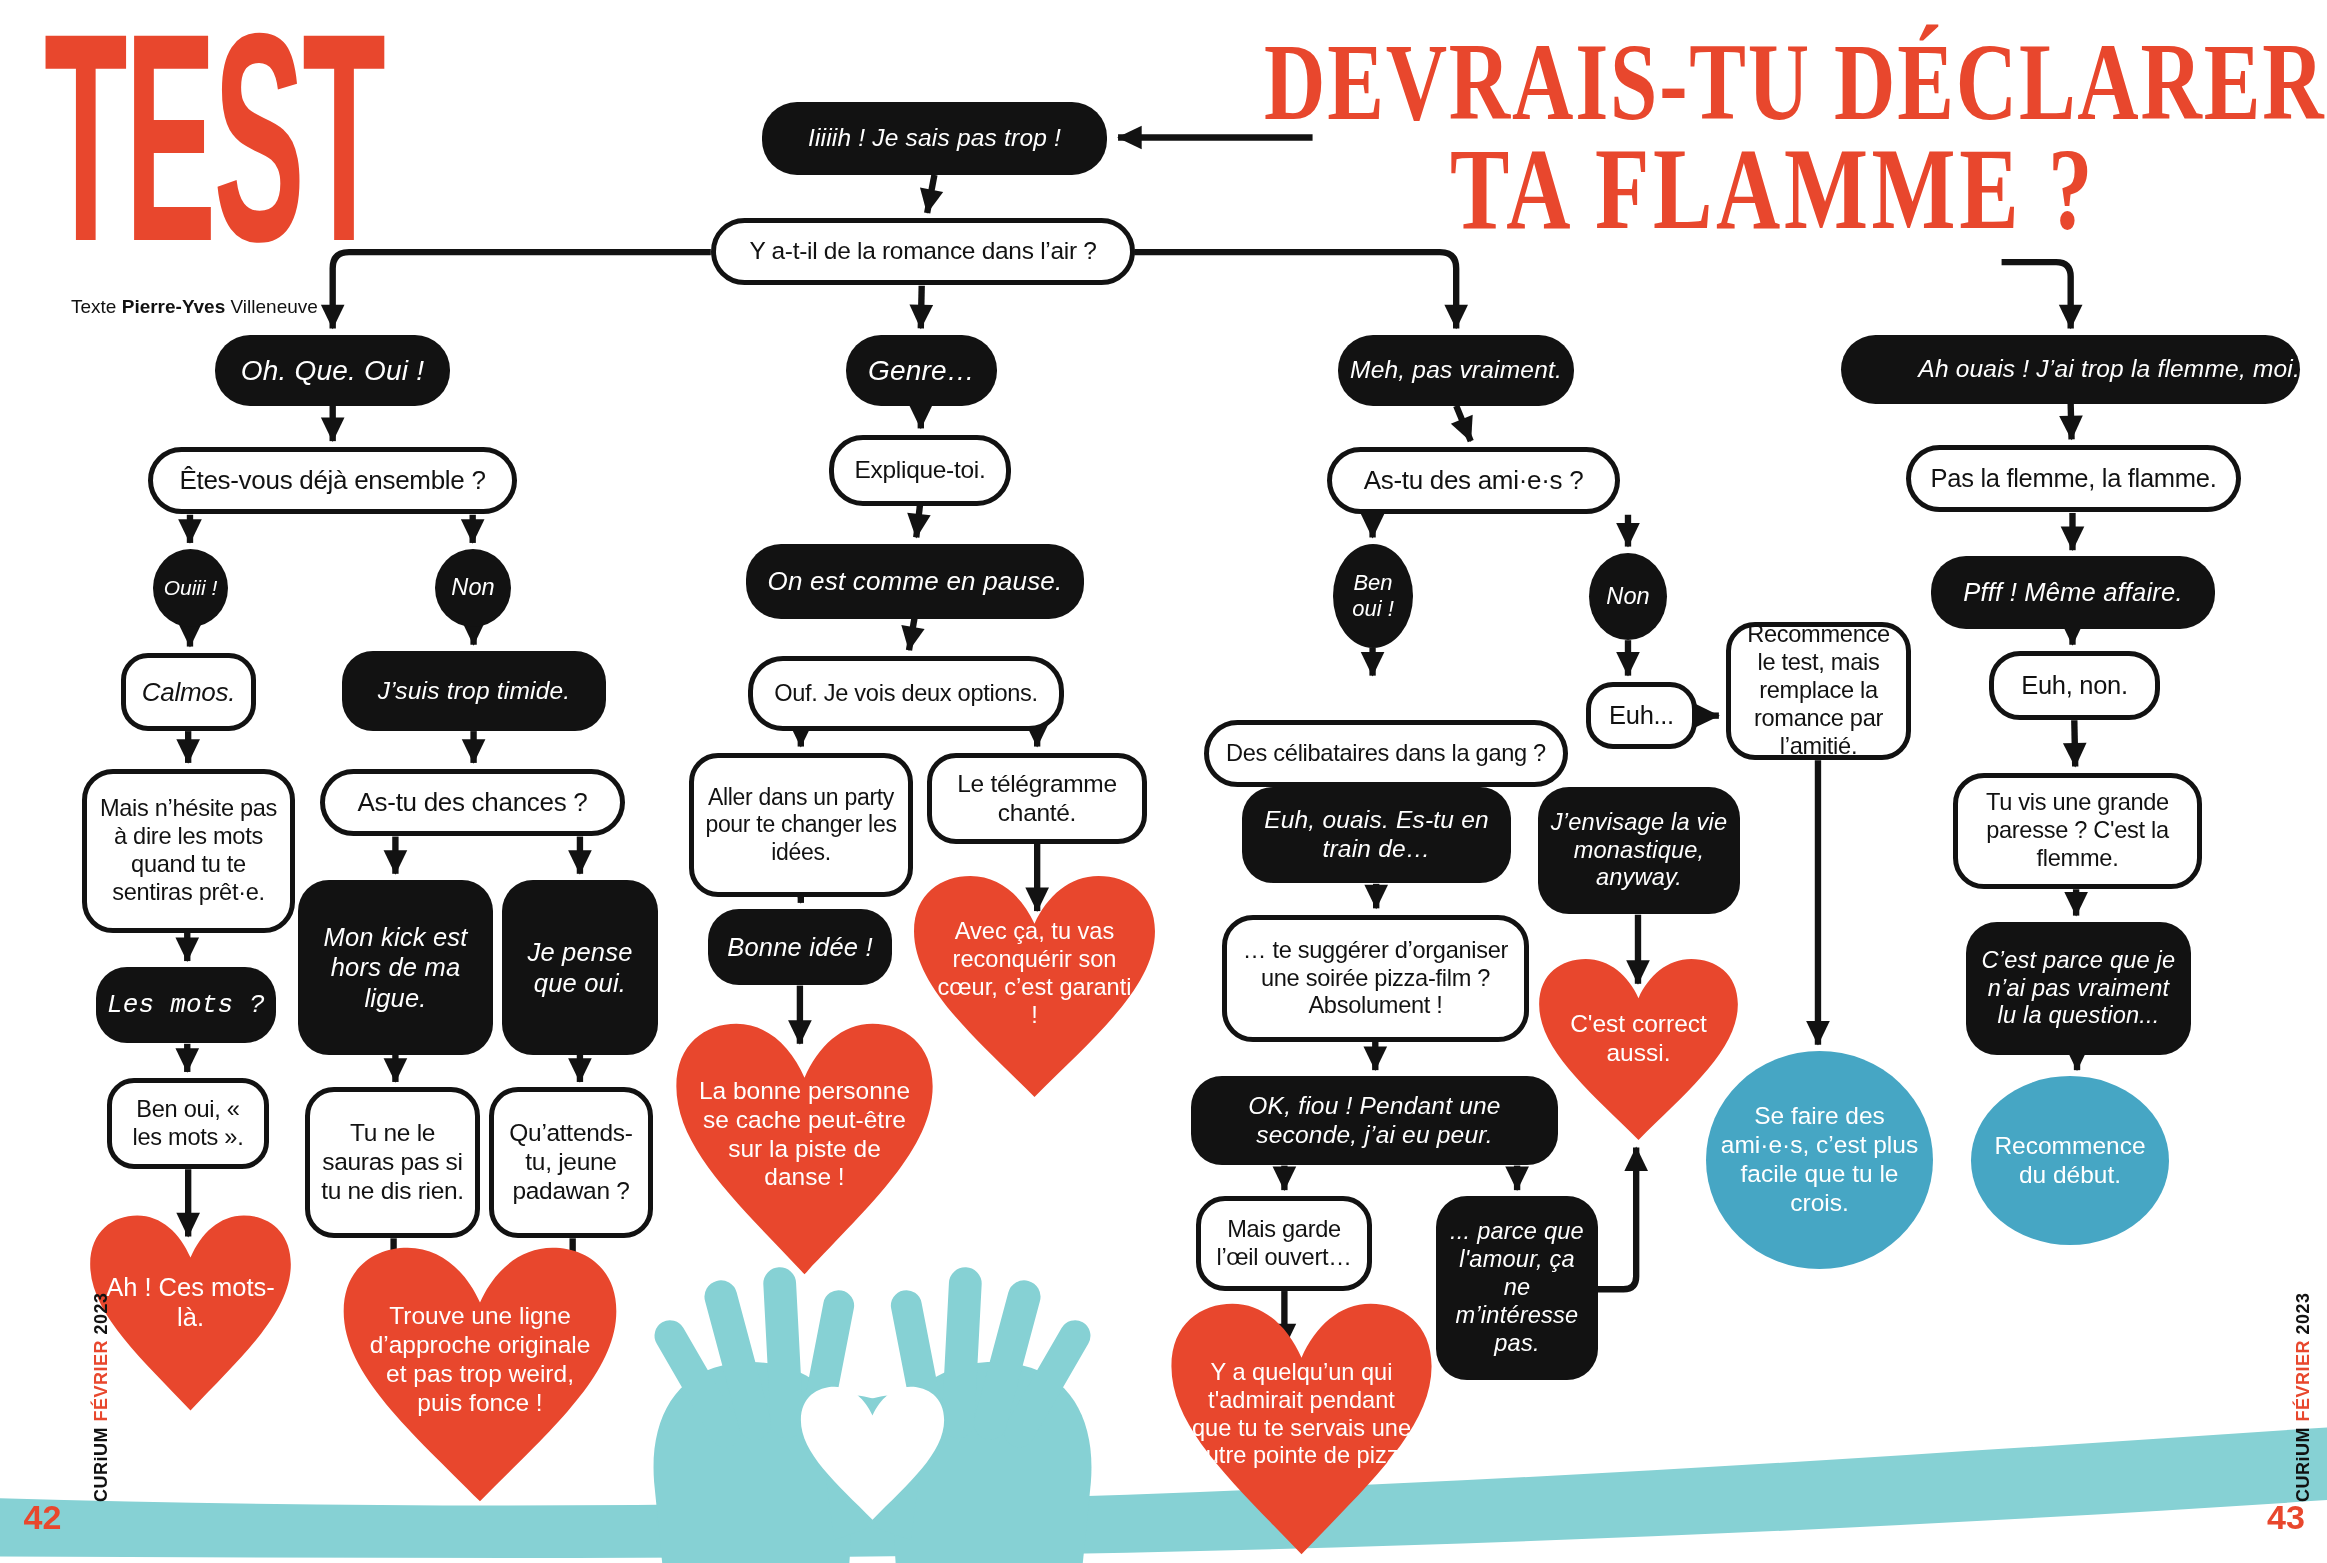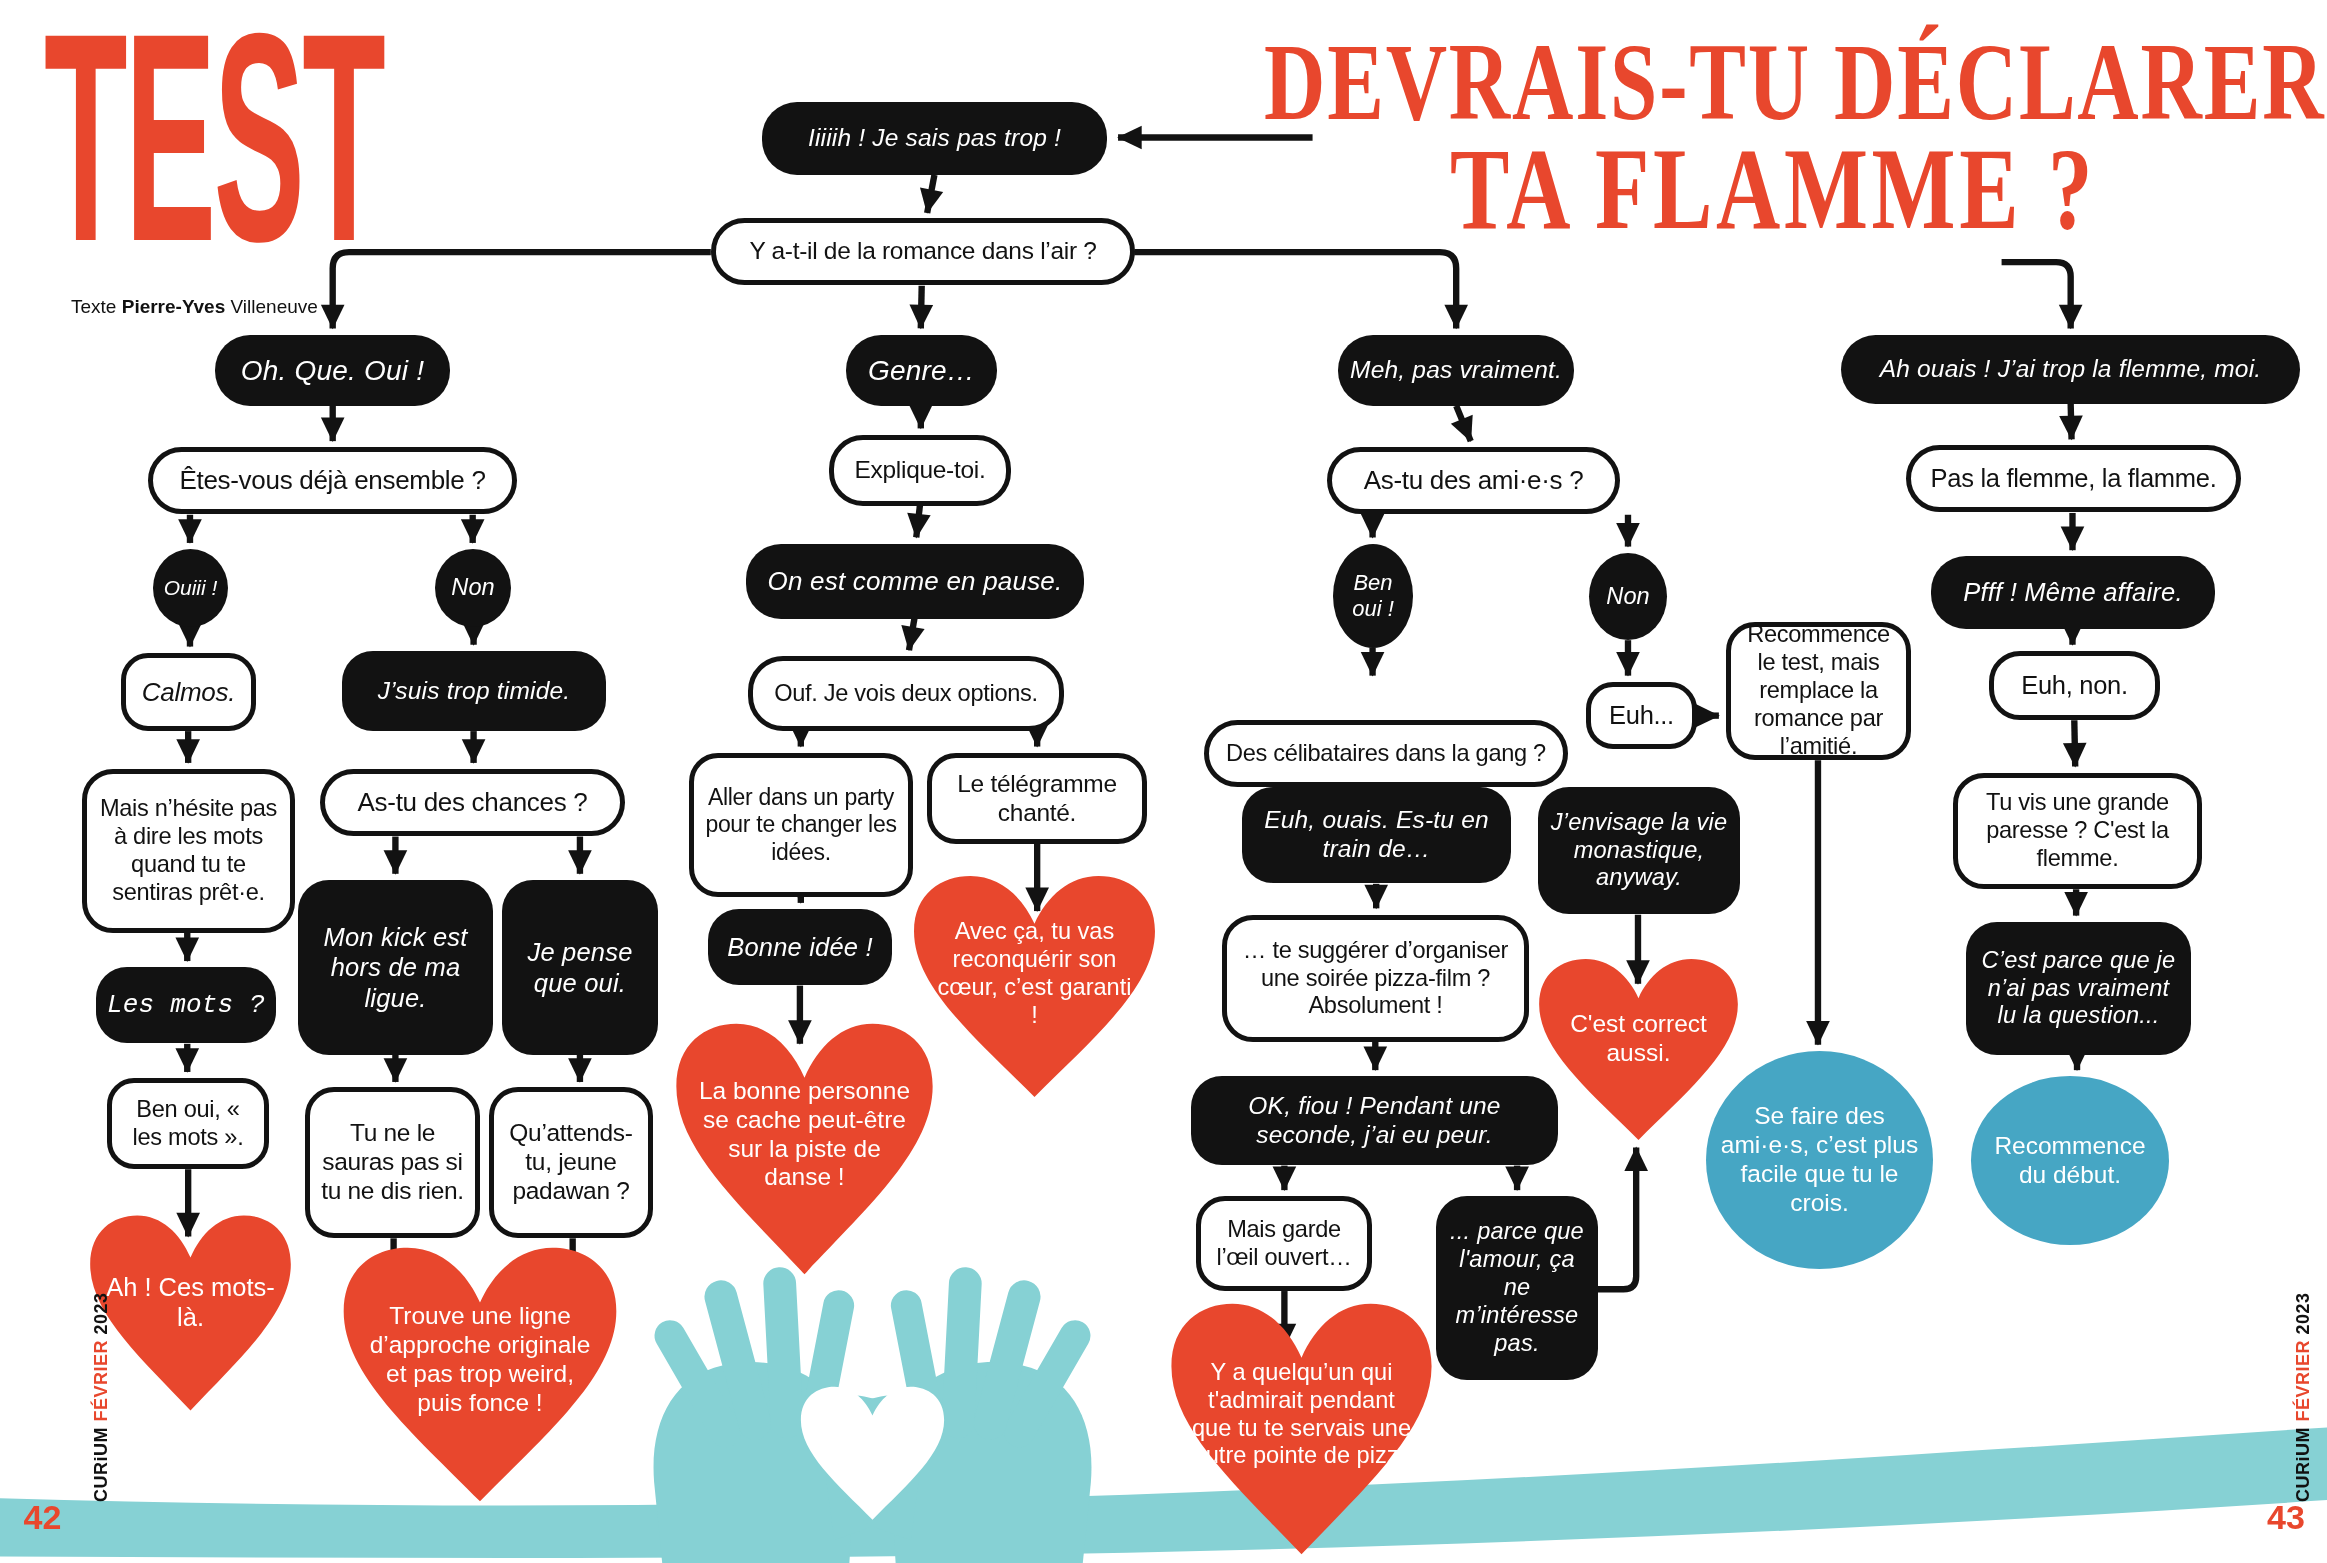--- a/index.html
+++ b/index.html
@@ -149,21 +149,21 @@
       </div>
       <div class="node black nw" style="left: 215px; top: 335px; width: 235px; height: 71px; border-radius: 35px;">
         <span class="tx" style="font-size:28px">Oh. Que. Oui !</span>
       </div>
       <div class="node black nw" style="left: 846px; top: 335px; width: 151px; height: 71px; border-radius: 35px;">
         <span class="tx" style="font-size:28px">Genre…</span>
       </div>
       <div class="node black nw" style="left: 1338px; top: 335px; width: 236px; height: 71px; border-radius: 35px;">
         <span class="tx" style="font-size:24.5px">Meh, pas vraiment.</span>
       </div>
-      <div class="node black nw" style="left: 1841px; top: 335px; width: 459px; height: 69px; border-radius: 35px;">
+      <div class="node black nw" style="left: 1841px; top: 335px; width: 459px; height: 69px; border-radius: 35px; justify-content: flex-end;">
         <span class="tx" style="font-size:24.5px">Ah ouais ! J’ai trop la flemme, moi.</span>
       </div>
       <div class="node white nw" style="left: 148px; top: 447px; width: 369px; height: 67px; border-radius: 34px;">
         <span class="tx" style="font-size:26px">Êtes-vous déjà ensemble ?</span>
       </div>
       <div class="node ellipse" style="left: 153px; top: 549px; width: 75px; height: 78px;">
         <span class="tx" style="font-size:21px">Ouiii !</span>
       </div>
       <div class="node ellipse" style="left: 435px; top: 549px; width: 76px; height: 78px;">
         <span class="tx" style="font-size:23.6px">Non</span>

